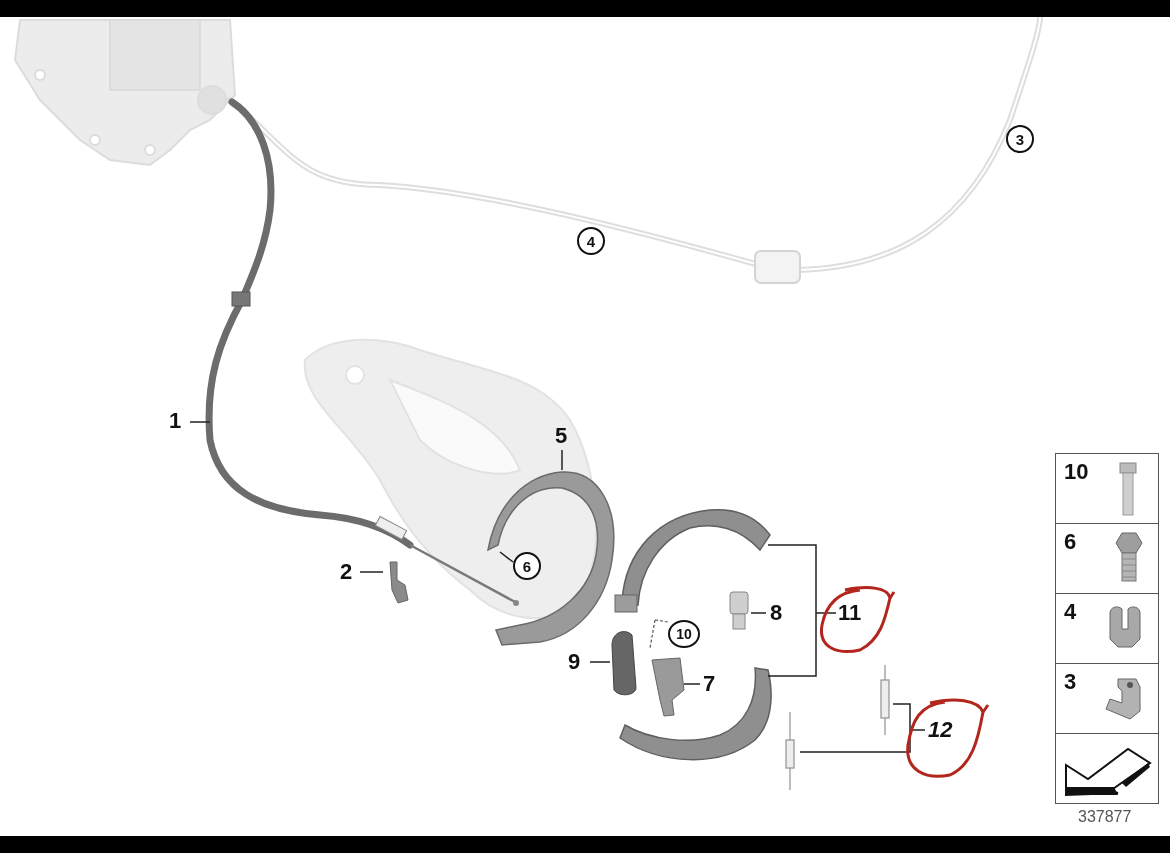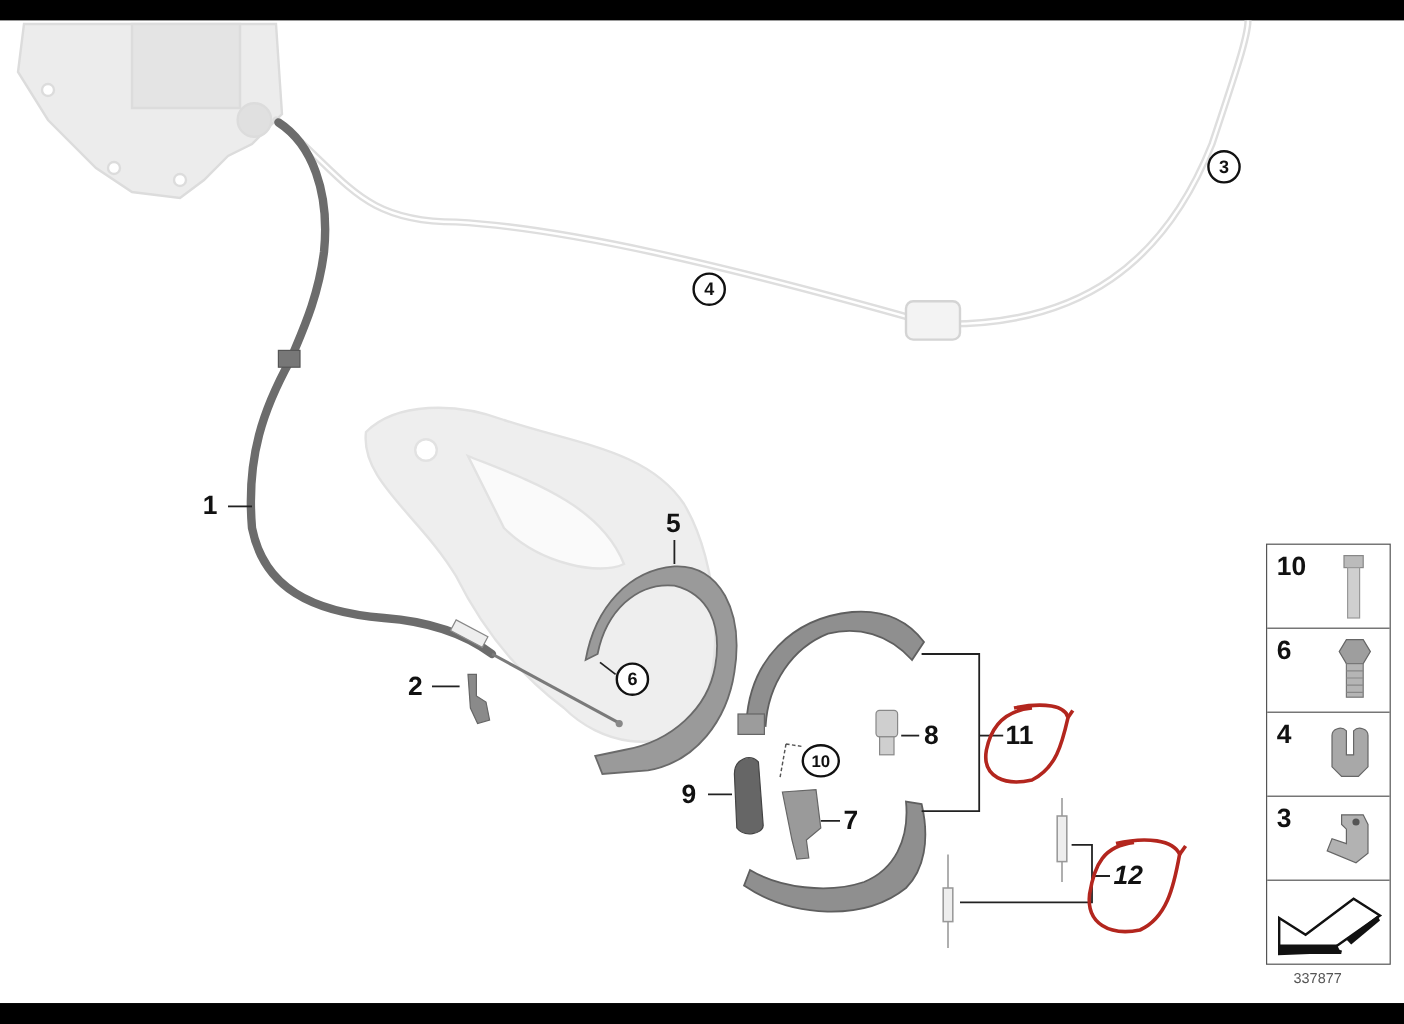--- a/index.html
+++ b/index.html
@@ -11,21 +11,21 @@
   svg.diagram { position:absolute; left:0; top:-17px; }
   .callout { position:absolute; font-weight:bold; font-size:22px; color:#111; line-height:1; }
   .callout-circle { position:absolute; width:28px; height:28px; border:2px solid #111; border-radius:50%;
                     box-sizing:border-box; display:flex; align-items:center; justify-content:center;
                     font-weight:bold; font-size:15px; color:#111; background:#fff; }
   .legend { position:absolute; left:1055px; top:453px; width:102px; border:1.5px solid #555; background:#fff; }
   .legend-cell { height:69px; border-bottom:1.5px solid #555; position:relative; }
   .legend-cell:last-child { border-bottom:none; }
   .legend-num { position:absolute; left:8px; top:5px; font-weight:bold; font-size:22px; color:#111; }
   .legend-icon { position:absolute; right:10px; top:5px; }
-  .diagram-id { position:absolute; left:1078px; top:808px; font-size:12px; color:#555; }
+  .diagram-id { position:absolute; left:1078px; top:808px; font-size:16px; color:#555; }
 </style>
 </head>
 <body>
 
 <div class="bar-top"></div>
 
 <div class="canvas">
   <svg class="diagram" width="1170" height="853" viewBox="0 0 1170 853">
 
     <g fill="#ececec" stroke="#dcdcdc" stroke-width="2">

